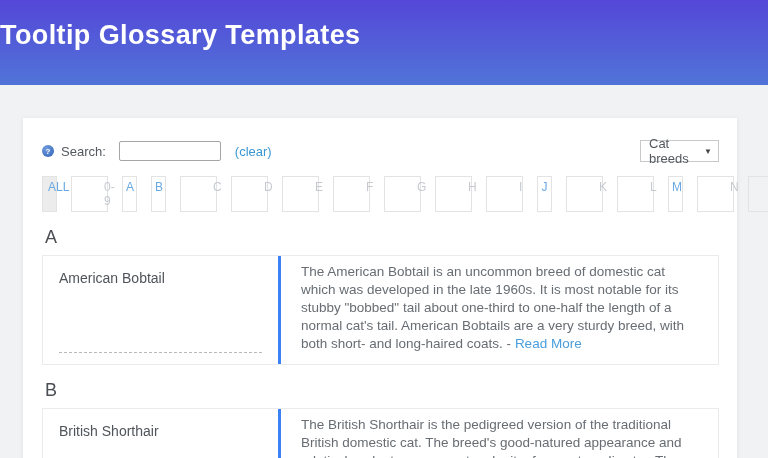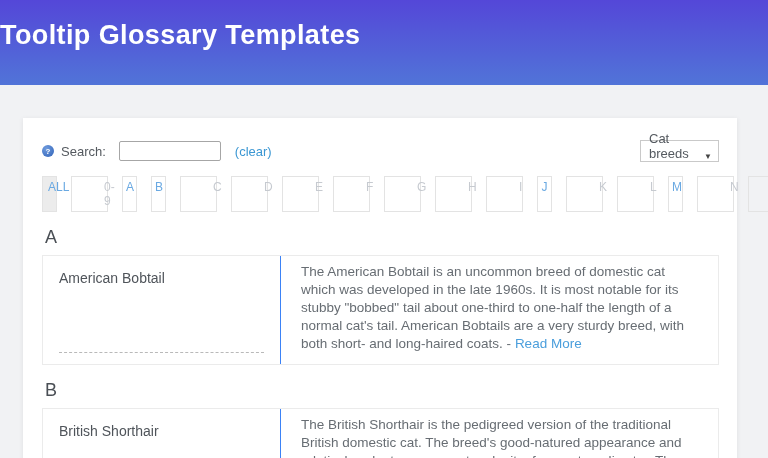--- a/index.html
+++ b/index.html
@@ -46,21 +46,21 @@
     margin-left: 7px; height: 22px; padding: 0 11px;
     border: 1px solid #999; border-radius: 3px;
     background: linear-gradient(#fdfdfd, #ebebeb);
     font-size: 13px; color: #333; cursor: pointer;
     font-family: "Liberation Sans", sans-serif;
   }
   .clear-link { margin-left: 14px; font-size: 13px; color: #3b97d3; text-decoration: none; }
   .category-select {
     margin-left: auto; width: 79px; height: 22px;
     border: 1px solid #c9c9c9; background: #fff;
-    display: flex; align-items: flex-end; justify-content: space-between;
+    display: flex; align-items: center; justify-content: space-between;
     padding: 0 6px 0 8px; font-size: 13px; color: #54595f; cursor: pointer;
   }
   .caret { font-size: 8px; color: #444; }
   
   .alphabet { display: flex; gap: 14px; margin-top: 14px; }
   .alpha {
     border: 1px solid #e3e3e3; font-size: 12px;
     min-width: 15px; padding: 3px 3px; text-align: center; cursor: pointer;
   }
   .alpha.active { background: #ececec; color: var(--alpha-on); padding: 3px 5px; }
@@ -68,21 +68,21 @@
   .alpha.disabled { color: var(--alpha-off); cursor: default; padding-left: 32px; }
   
   .section-letter {
     font-size: 18px; color: #4a4f55; margin: 15px 0 7px 3px; font-weight: 400;
   }
   .entry-card {
     display: flex; border: 1px solid #ebebeb; background: #fff; margin-bottom: 5px;
   }
   .term-cell {
     width: 238px; flex: 0 0 238px; position: relative;
-    border-right: 1px solid #3b82f6; padding: 13px 16px 24px;
+    border-right: 3px solid #3b82f6; padding: 13px 16px 24px;
   }
   .term-link { font-size: 14px; color: #4f545a; text-decoration: none; }
   .term-underline {
     position: absolute; left: 16px; right: 16px; bottom: 11px;
     border-bottom: 1px dashed #b9b9b9;
   }
   .desc-cell {
     flex: 1; padding: 7px 18px 11px 20px;
     font-size: 13.5px; line-height: 18px; color: #676d73;
   }

